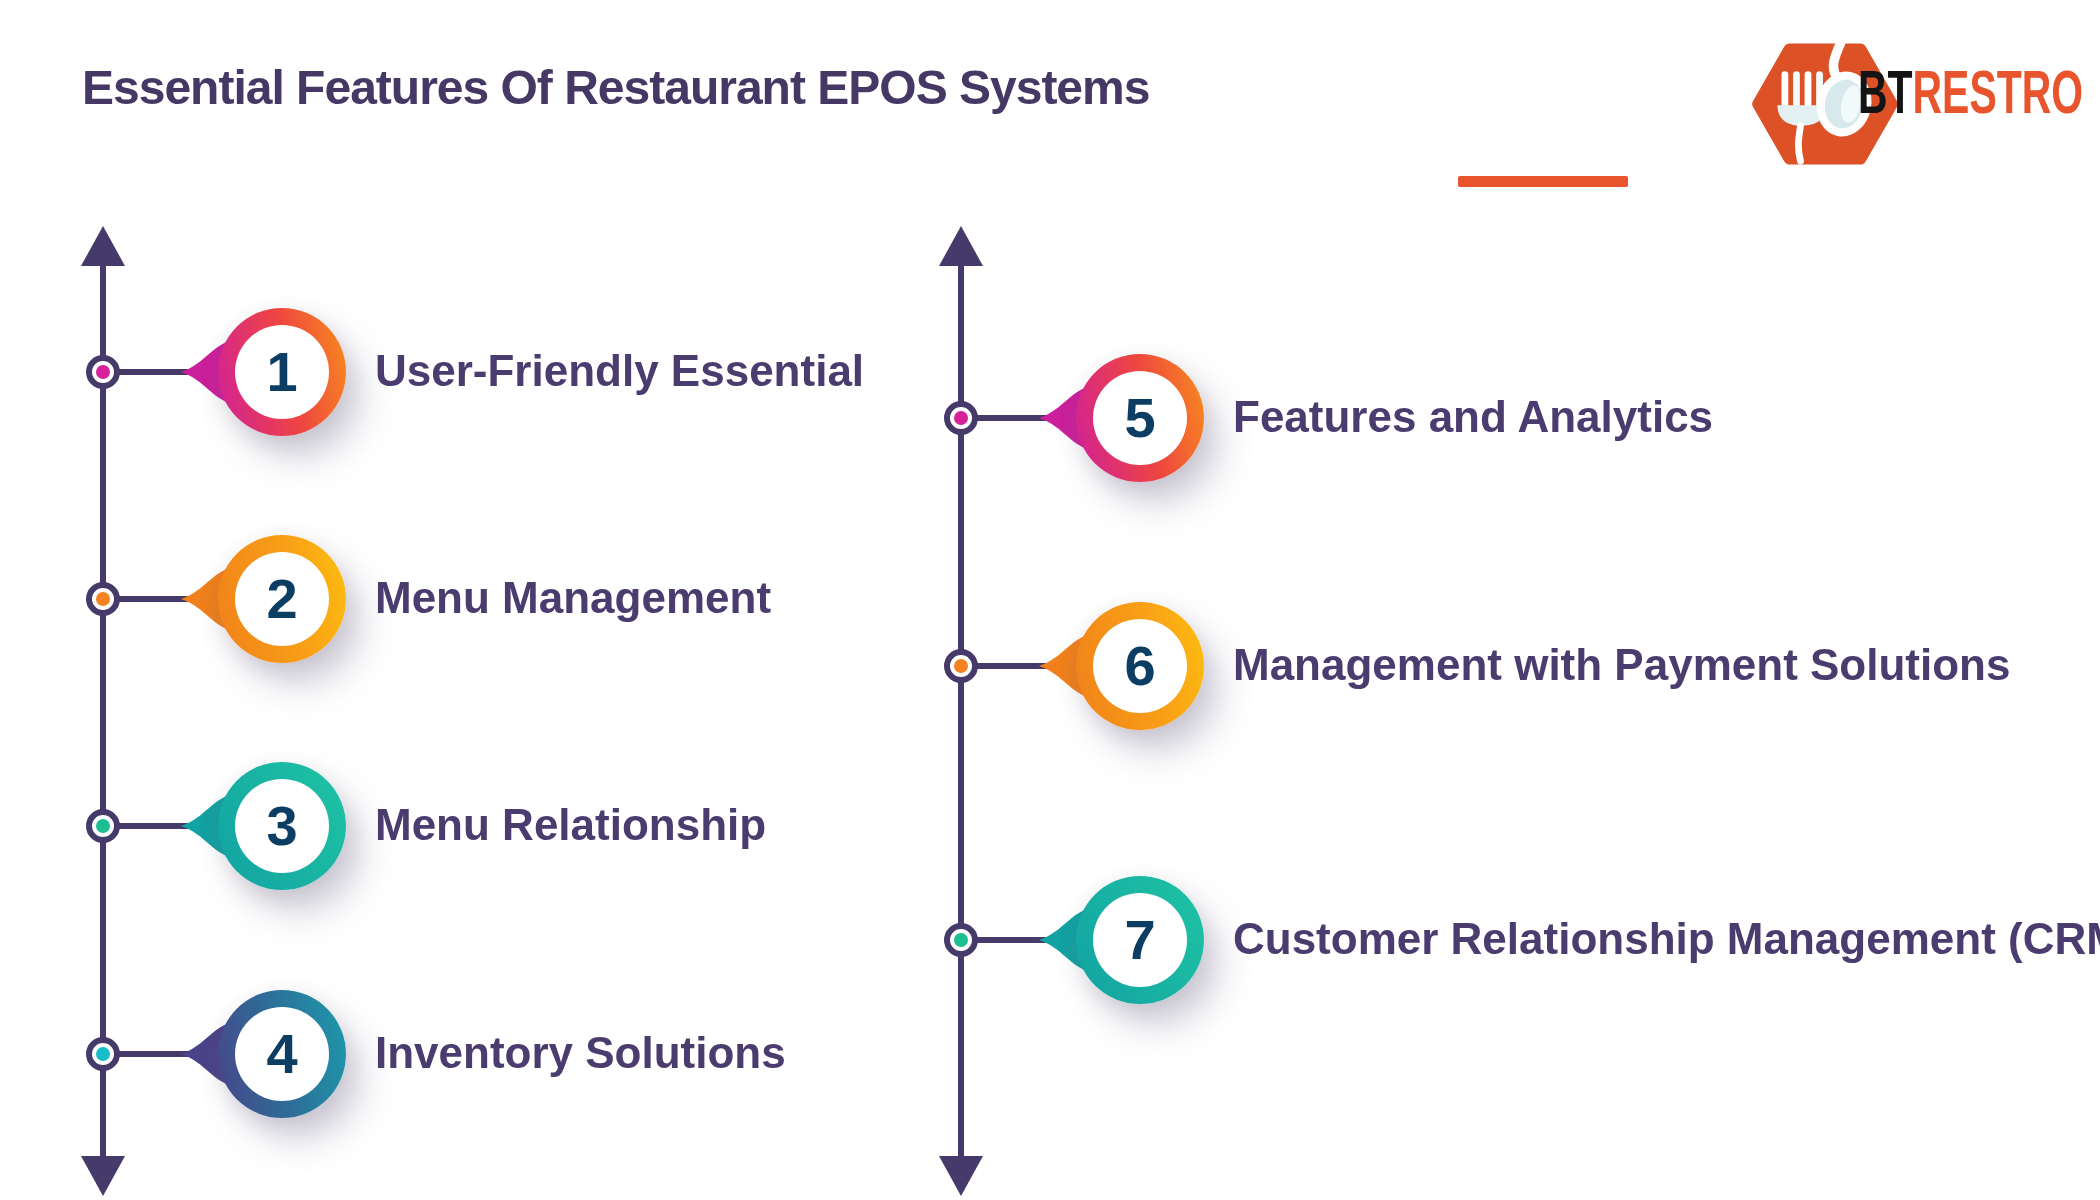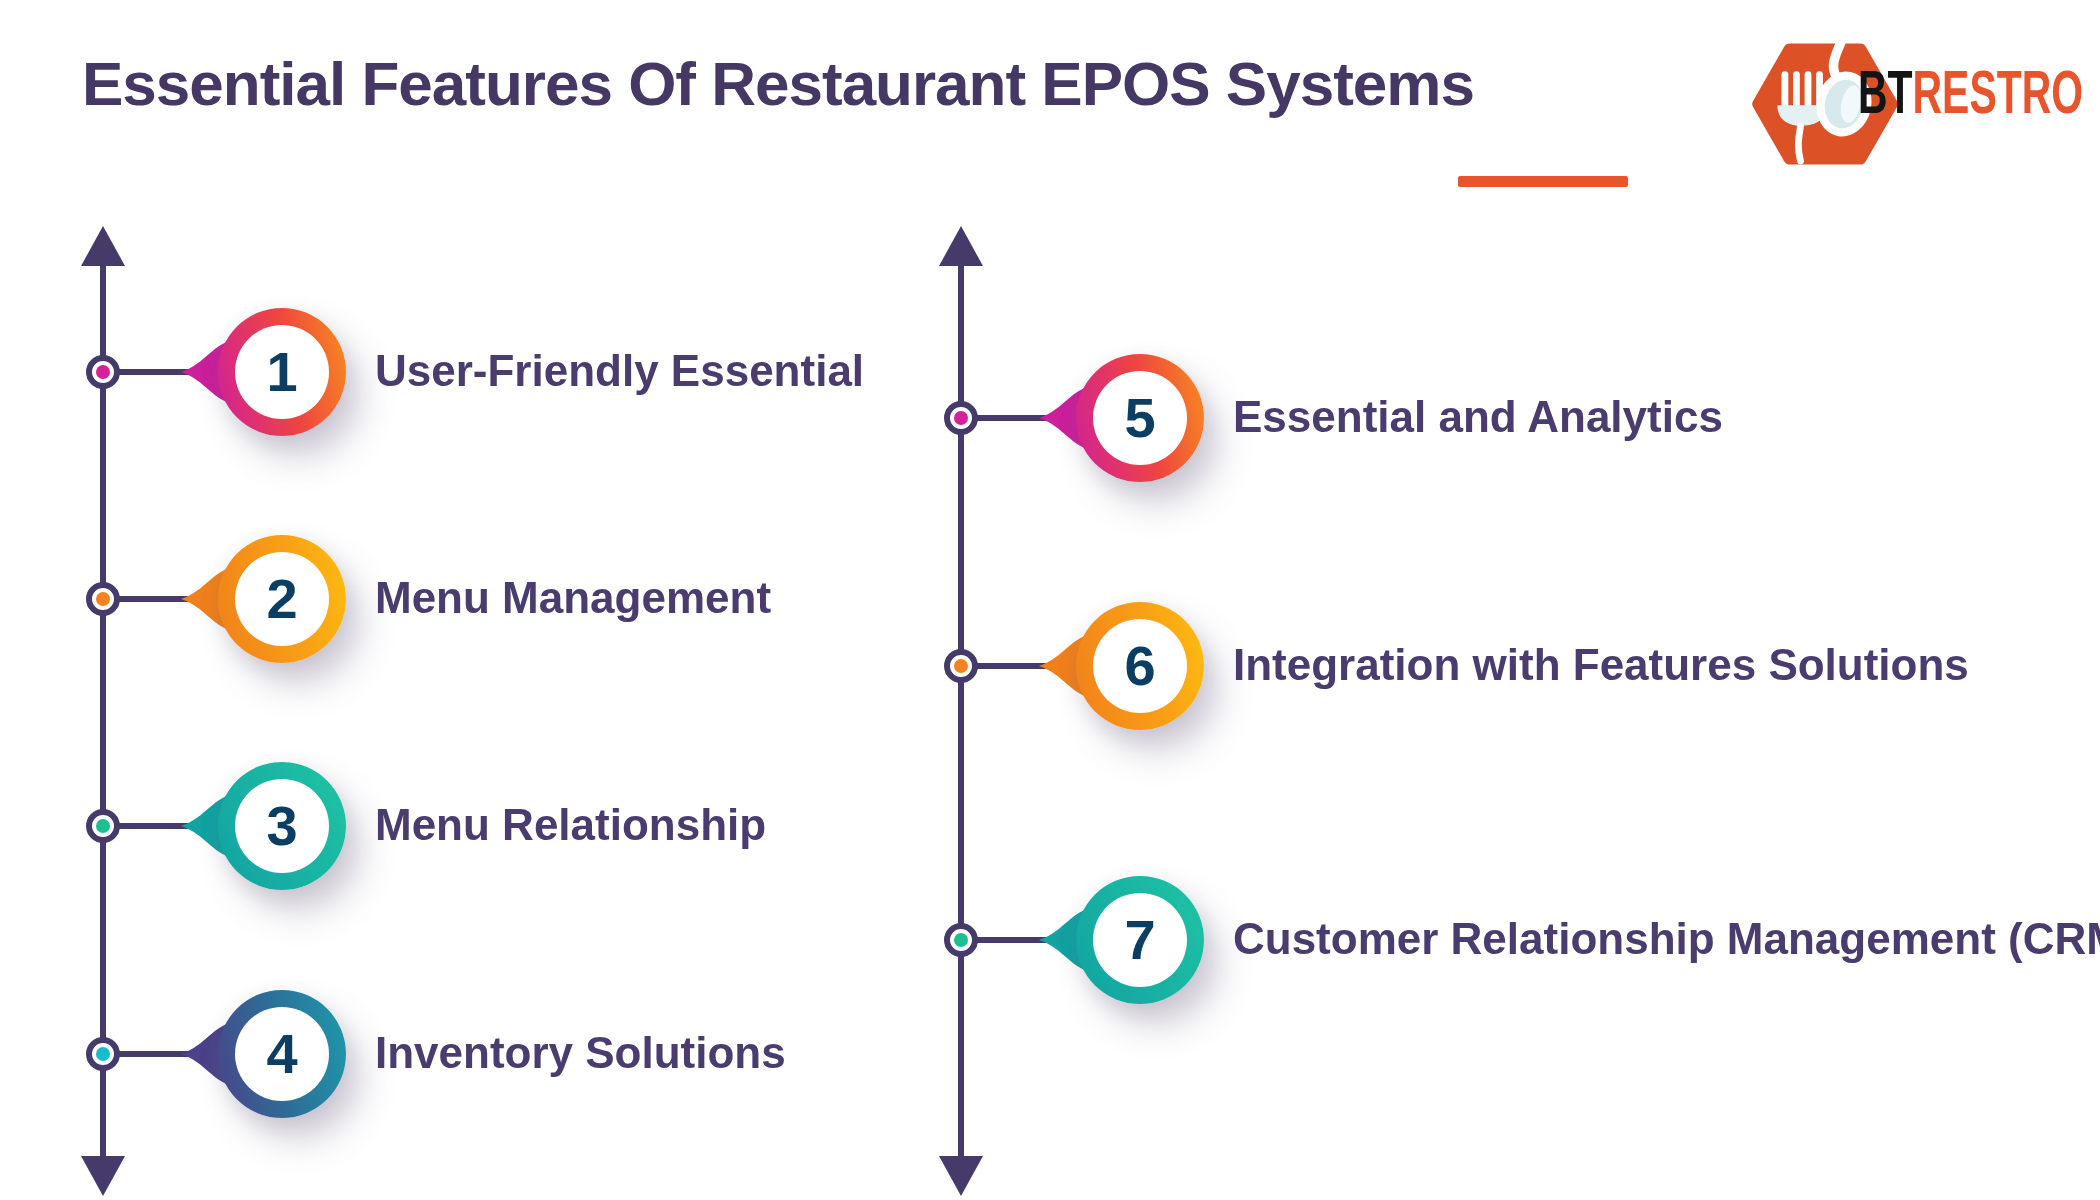--- a/index.html
+++ b/index.html
@@ -3,22 +3,22 @@
 <meta charset="utf-8">
 <style>
   html,body { margin:0; padding:0; background:#ffffff; }
   .canvas {
     position:relative; width:2100px; height:1200px; background:#ffffff;
     font-family:"Liberation Sans", sans-serif; overflow:hidden;
   }
 
   
   .page-title {
-    position:absolute; left:82px; top:48px;
-    font-size:62px; font-weight:bold; color:#453865; letter-spacing:-1px;
+    position:absolute; left:82px; top:60px;
+    font-size:48px; font-weight:bold; color:#453865; letter-spacing:-1px;
     white-space:nowrap;
   }
   .title-underline {
     position:absolute; left:1458px; top:176px; width:170px; height:11px;
     background:#E8542B; border-radius:2px;
   }
 
   
   .logo-mark { position:absolute; left:1750px; top:36px; width:150px; height:136px; }
   .logo-text {
@@ -198,37 +198,37 @@
         <path d="M0,38 C26,29 31,9 58,4 L58,72 C31,67 26,47 0,38 Z"></path>
       </svg>
     <div class="ring">
       <div class="inner">
           <span class="num">5</span>
         </div>
     </div>
     <div class="node">
         <span class="dot"></span>
       </div>
-    <div class="label">Essential and Analytics</div>
+    <div class="label">Features and Analytics</div>
   </div>
 
   <div class="feature theme-orange" style="left:961px; top:666px">
     <div class="connector"></div>
     <svg class="tail" viewBox="0 0 60 76">
         <path d="M0,38 C26,29 31,9 58,4 L58,72 C31,67 26,47 0,38 Z"></path>
       </svg>
     <div class="ring">
       <div class="inner">
           <span class="num">6</span>
         </div>
     </div>
     <div class="node">
         <span class="dot"></span>
       </div>
-    <div class="label">Integration with Features Solutions</div>
+    <div class="label">Management with Payment Solutions</div>
   </div>
 
   <div class="feature theme-teal" style="left:961px; top:940px">
     <div class="connector"></div>
     <svg class="tail" viewBox="0 0 60 76">
         <path d="M0,38 C26,29 31,9 58,4 L58,72 C31,67 26,47 0,38 Z"></path>
       </svg>
     <div class="ring">
       <div class="inner">
           <span class="num">7</span>

